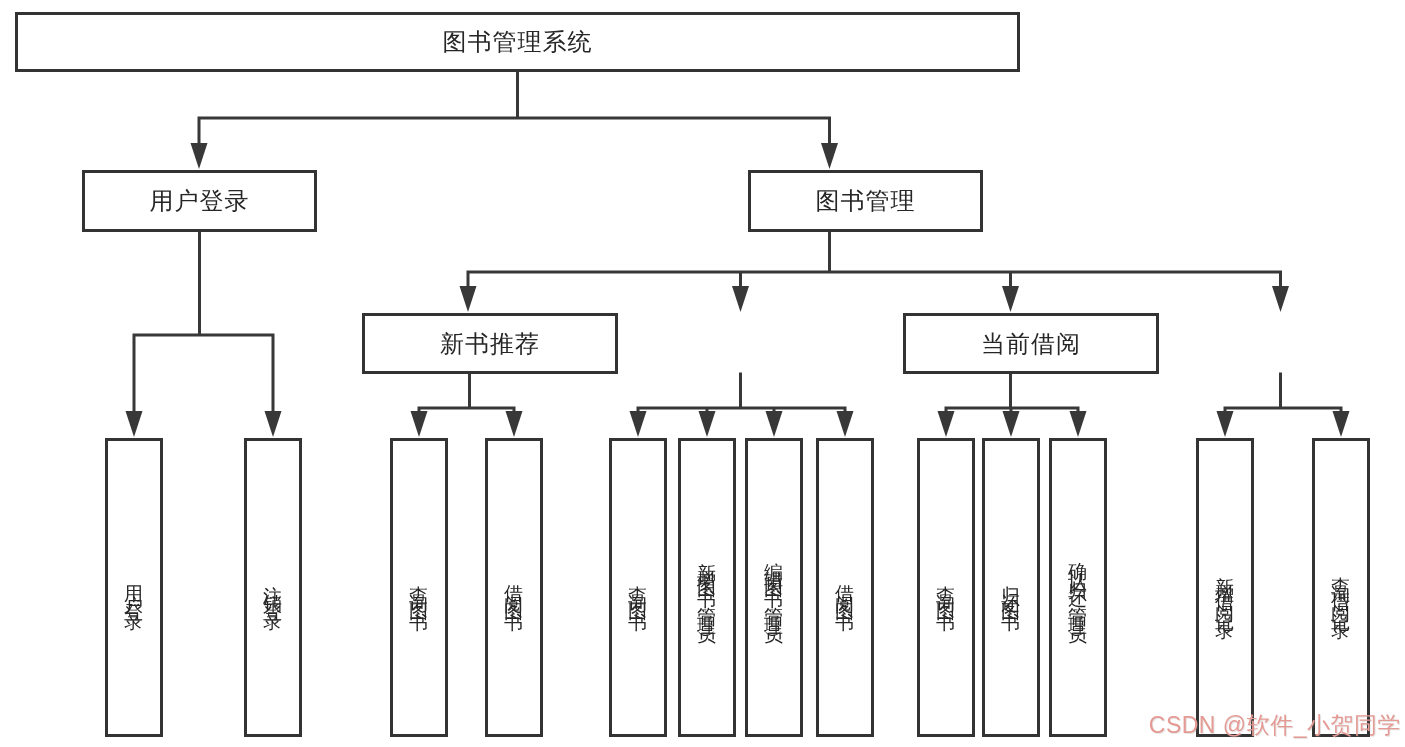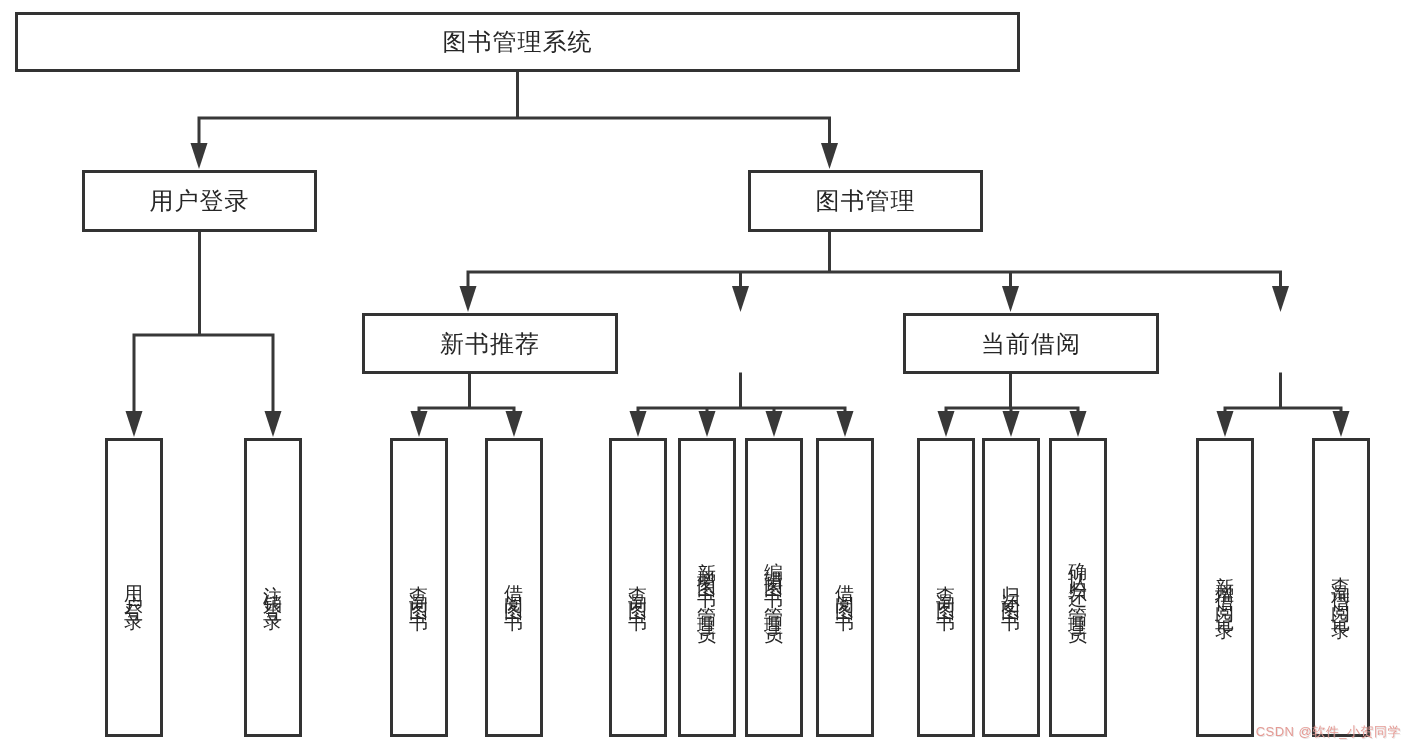--- a/index.html
+++ b/index.html
@@ -19,21 +19,21 @@
   .root-node { left:15px; top:12px; width:1005px; height:60px; }
   .l1 { top:170px; width:235px; height:62px; }
   .l2 { top:313px; width:256px; height:61px; }
   .leaf { top:438px; width:58px; height:299px; }
   .hlabel { font-size:24px; letter-spacing:1px; white-space:nowrap; }
   .vlabel {
     writing-mode:vertical-rl; text-orientation:mixed;
     font-size:19px; letter-spacing:9px; line-height:1; white-space:nowrap;
   }
   .watermark {
-    position:absolute; right:4px; bottom:6px; font-size:13px;
+    position:absolute; right:4px; bottom:6px; font-size:23px;
     color:var(--wm); letter-spacing:0.5px; white-space:nowrap;
     text-shadow:1px 1px 0 rgba(150,150,150,0.25);
   }
 </style>
 </head>
 <body>
 
 <div class="stage">
 
   <svg class="connectors" width="1405" height="747" viewBox="0 0 1405 747" xmlns="http://www.w3.org/2000/svg">

